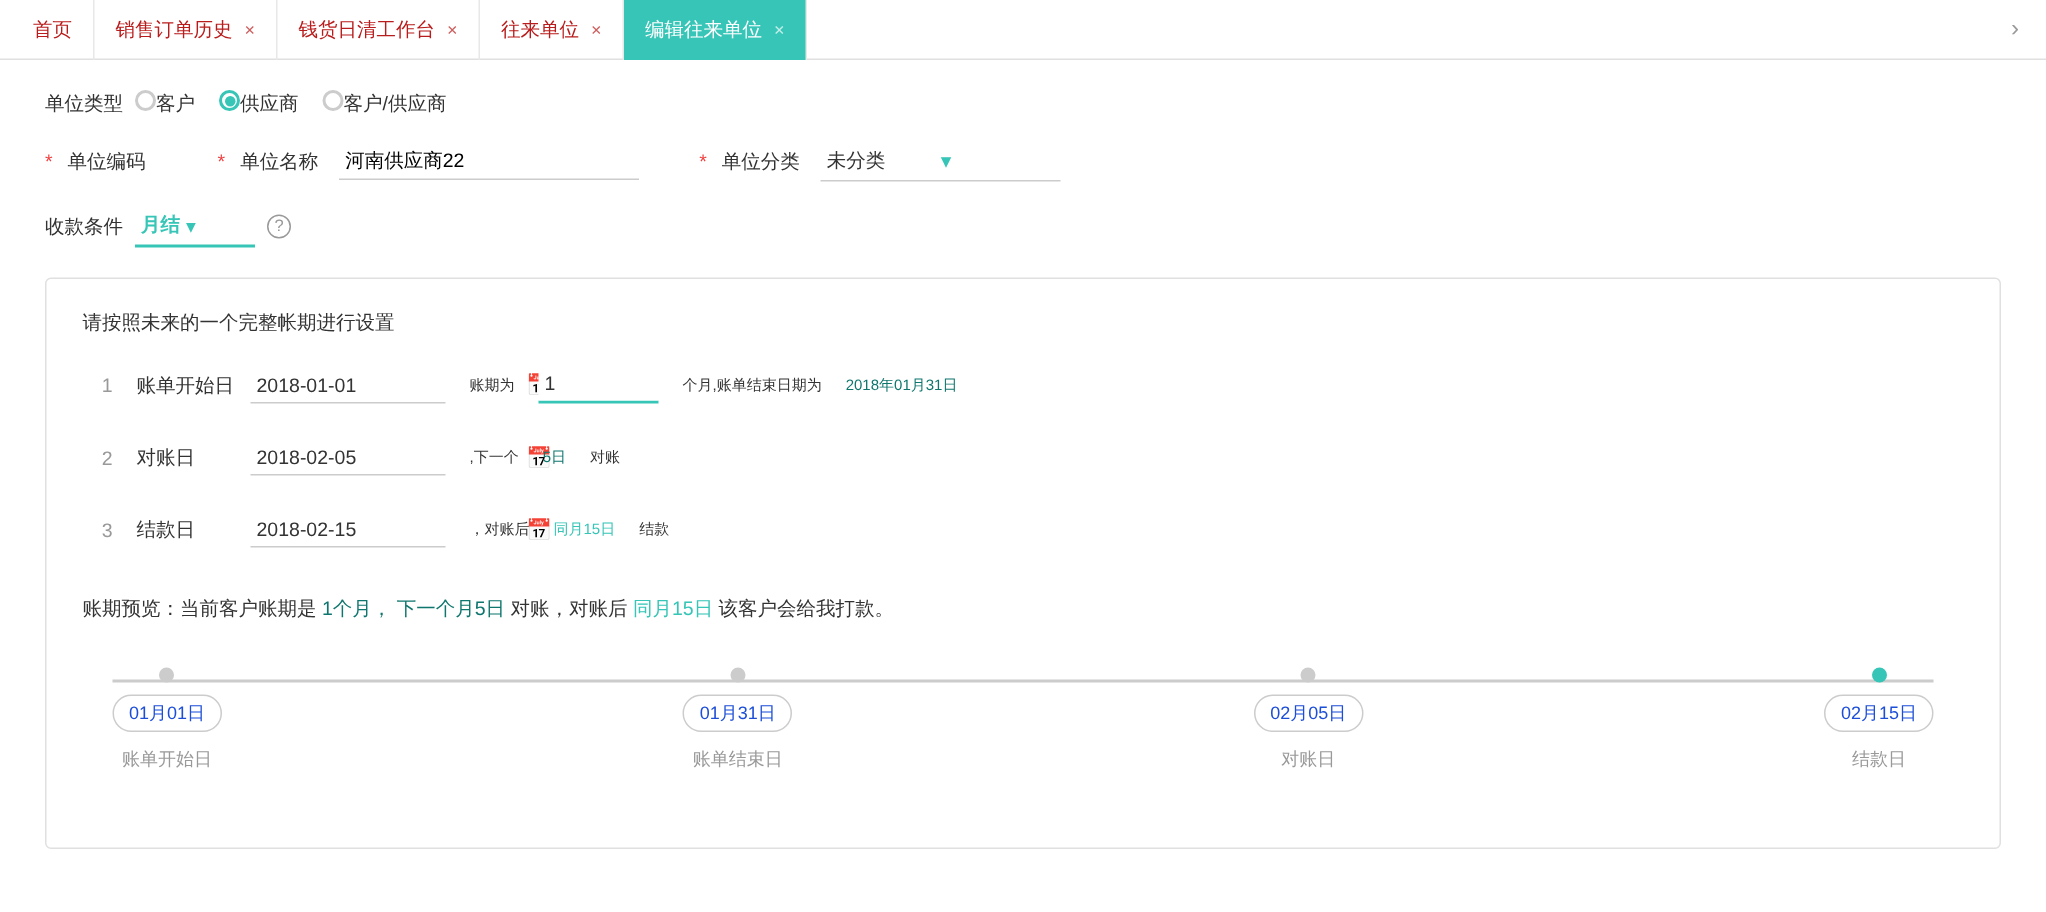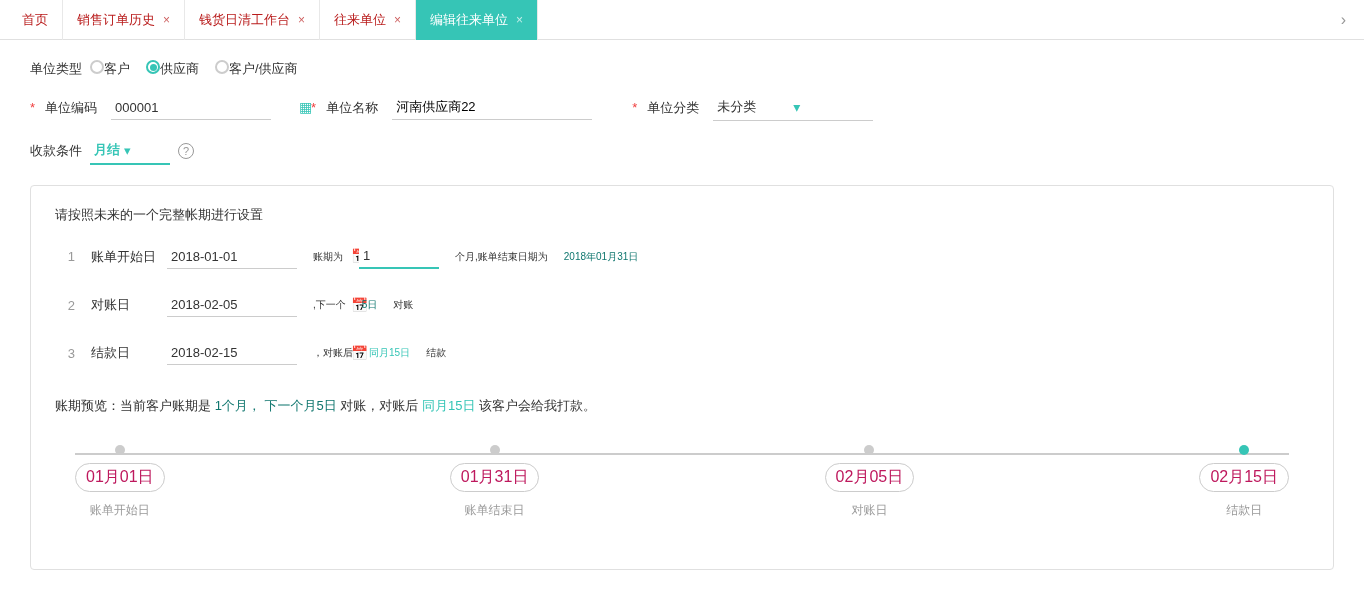--- a/index.html
+++ b/index.html
@@ -293,22 +293,22 @@
       margin-bottom: 8px;
     }
     .tl-dot.end {
       background: #36c5b6;
     }
     .tl-badge {
       background: #fff;
       border: 1px solid #ccc;
       border-radius: 20px;
       padding: 3px 10px;
-      font-size: 16px;
-      color: #be185d;
+      font-size: 12px;
+      color: #1d4ed8;
       white-space: nowrap;
       margin-bottom: 6px;
     }
     .tl-label {
       font-size: 12px;
       color: #999;
       margin-top: 4px;
     }
   </style>
 </head>
@@ -354,24 +354,20 @@
         <div class="radio-circle"></div>
         <span>客户/供应商</span>
       </label>
     </div>
   </div>
 
   <div class="form-row" style="gap:40px; margin-bottom:16px;">
     <div style="display:flex;align-items:center;gap:6px;">
       <span class="required-star">*</span>
       <span class="form-label">单位编码</span>
-      <div class="input-with-icon">
-        <input type="text" value="000001" style="">
-        <span class="input-icon">▦</span>
-      </div>
     </div>
     <div style="display:flex;align-items:center;gap:6px;">
       <span class="required-star">*</span>
       <span class="form-label">单位名称</span>
       <input class="name-input" type="text" value="河南供应商22" style="">
     </div>
     <div style="display:flex;align-items:center;gap:6px;">
       <span class="required-star">*</span>
       <span class="form-label">单位分类</span>
       <div class="select-group">

